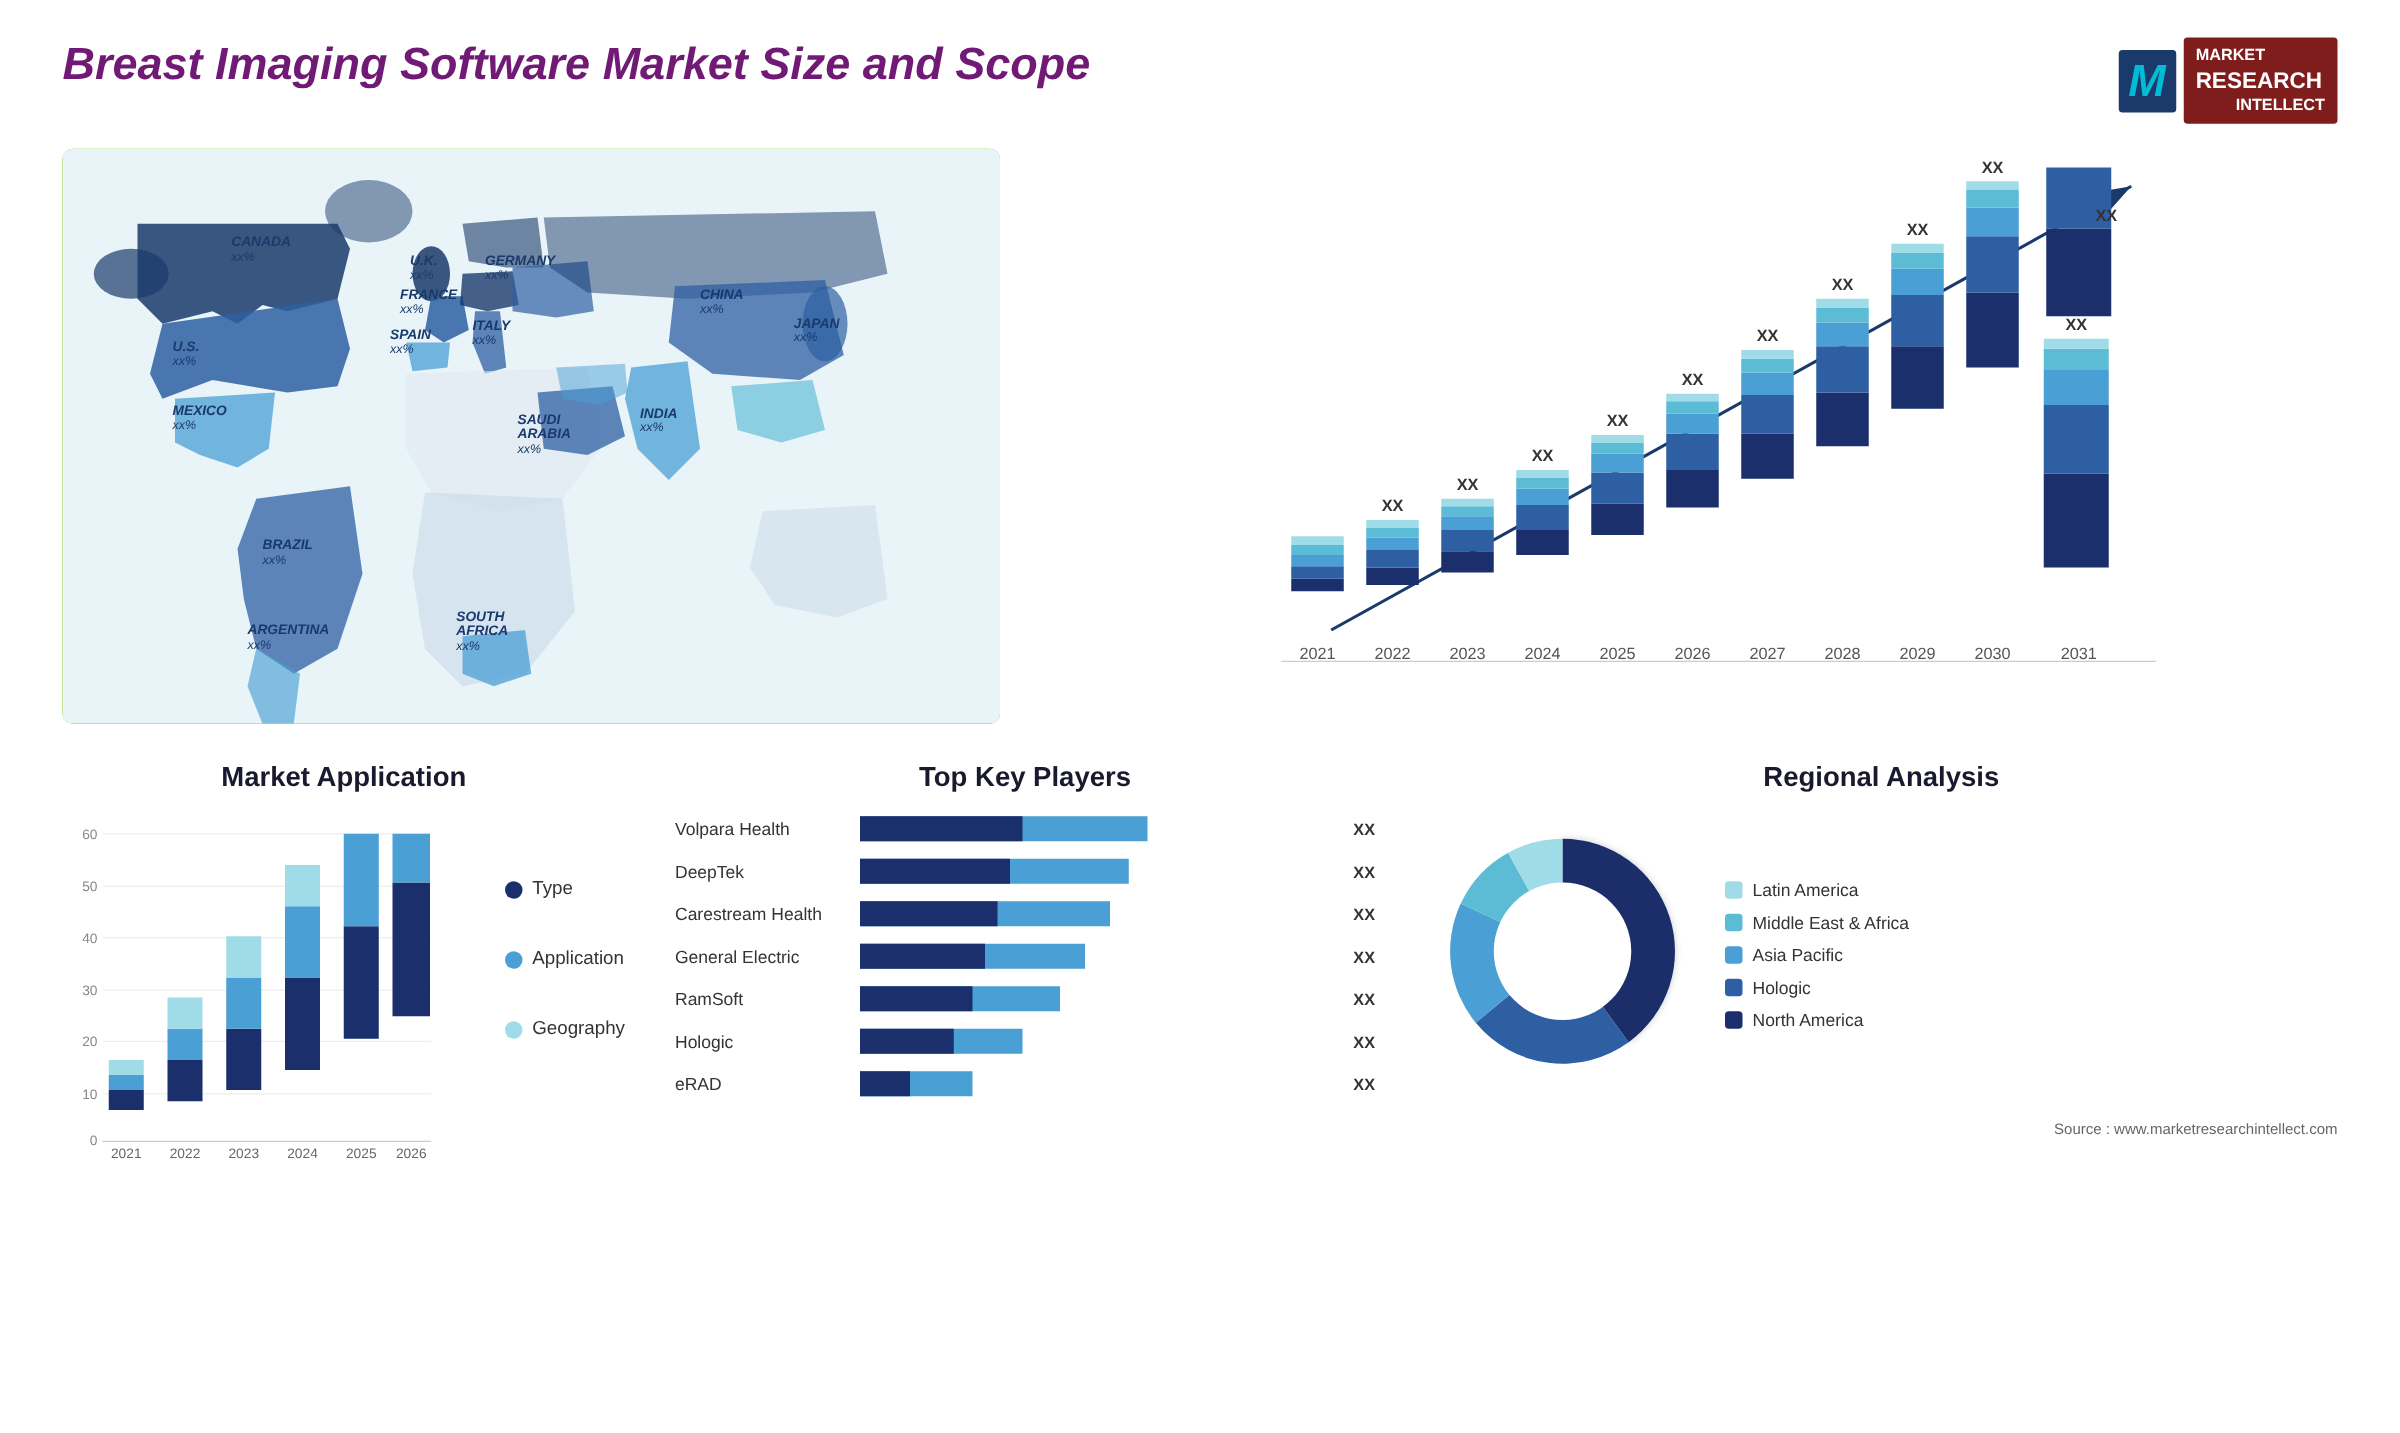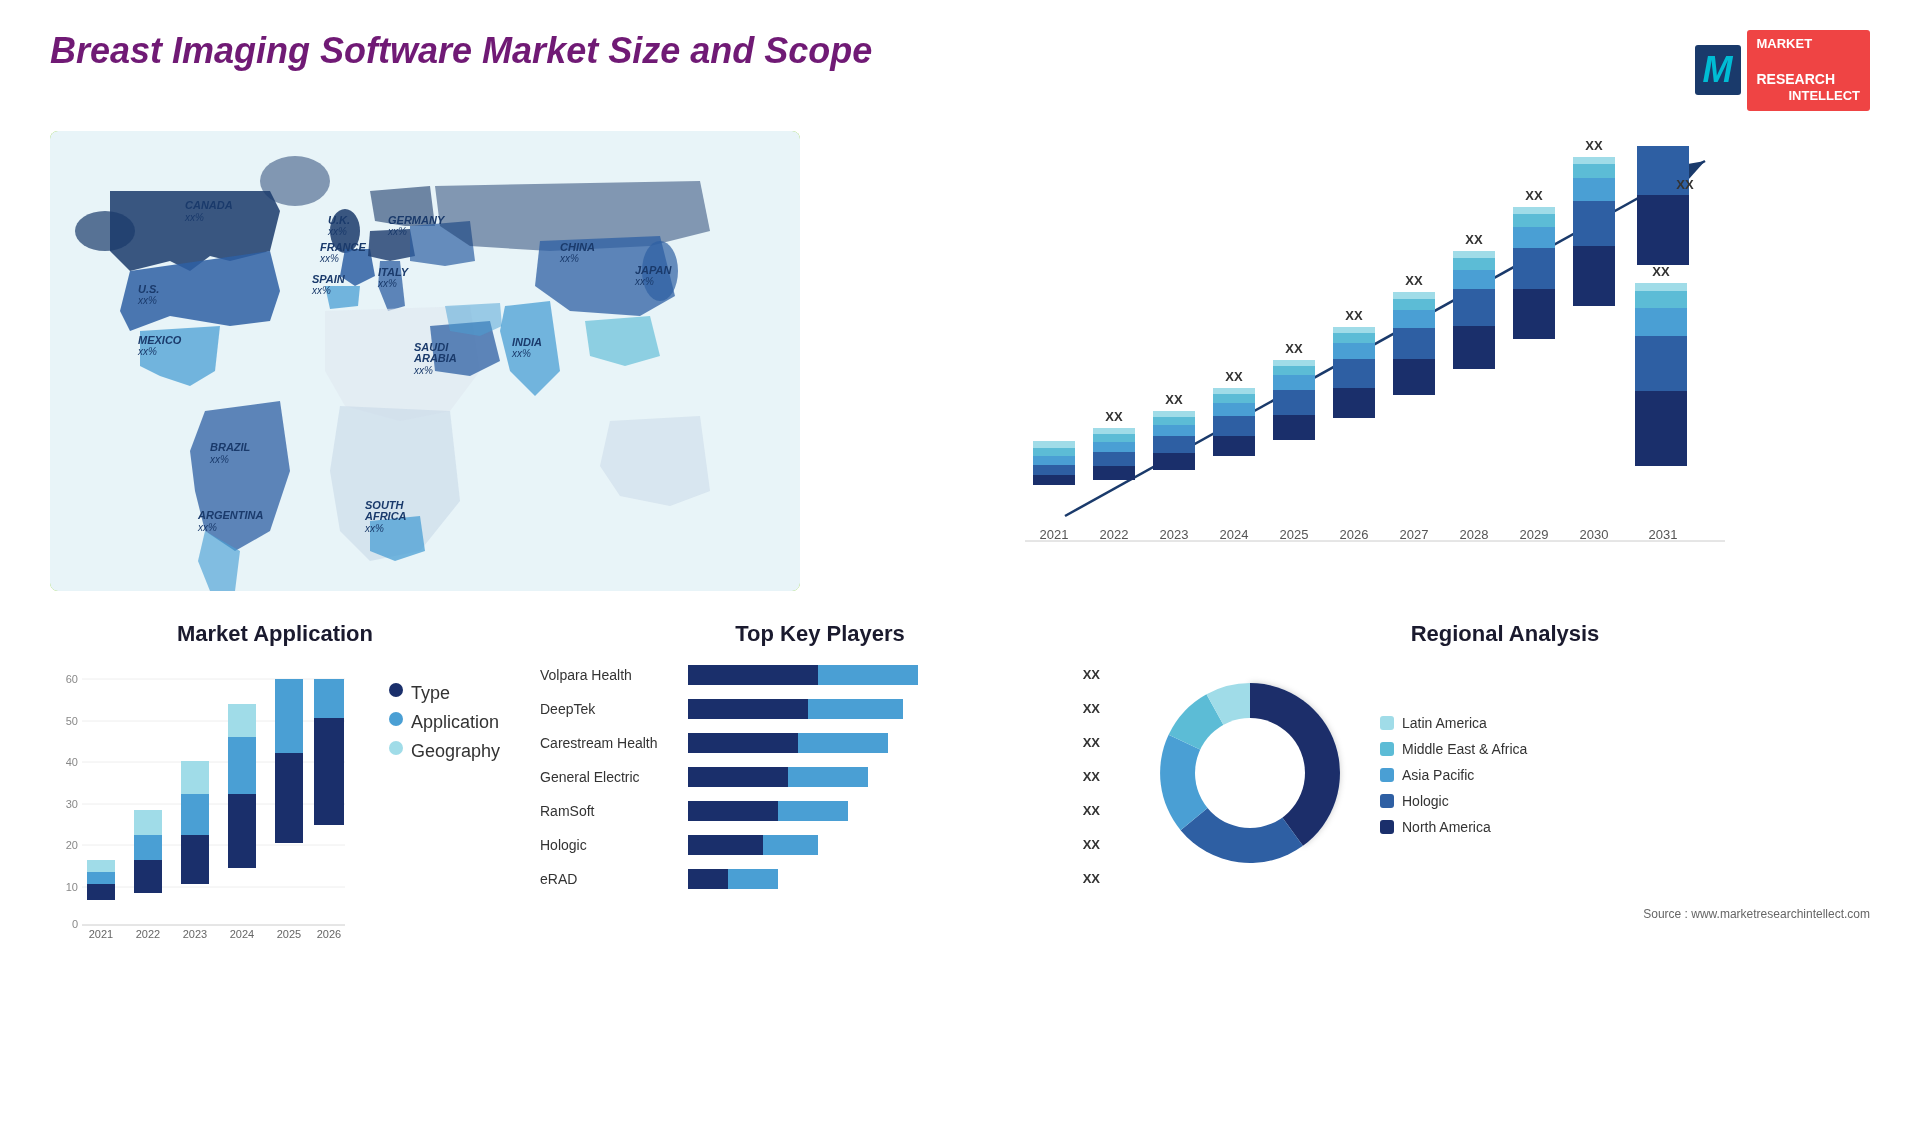--- a/index.html
+++ b/index.html
@@ -115,24 +115,25 @@
     
     .legend {
       display: flex;
       flex-direction: column;
       gap: 8px;
       margin-top: 20px;
       margin-left: 20px;
     }
     .legend-item {
       display: flex;
-      align-items: flex-start;
+      align-items: flex-end;
       gap: 8px;
-      font-size: 18px;
+      font-size: 15px;
       color: #333;
+      margin-top: 31px;
     }
     .legend-dot {
       width: 14px;
       height: 14px;
       border-radius: 50%;
       flex-shrink: 0;
     }
     
     .source-text {
       text-align: right;
@@ -183,23 +184,23 @@
 
 <div class="page-container">
 
   <div class="header">
     <h1 class="page-title">Breast Imaging Software Market Size and Scope</h1>
     <div class="logo-area">
       <div style="display:flex;align-items:center;gap:6px;">
         <div style="background:#1a3a6b;padding:4px 8px;border-radius:3px;">
           <span style="font-size:36px;font-weight:900;color:#00bcd4;font-style:italic;">M</span>
         </div>
-        <div style="background:#ef4444;padding:6px 10px;border-radius:3px;line-height:1.3;">
+        <div style="background:#7f1d1d;padding:6px 10px;border-radius:3px;line-height:1.3;">
           <div style="font-size:13px;font-weight:800;color:white;">MARKET</div>
-          <div style="font-size:14px;font-weight:800;color:white;margin-top:17px;">RESEARCH</div>
+          <div style="font-size:18px;font-weight:800;color:white;">RESEARCH</div>
           <div style="font-size:13px;font-weight:800;color:white;padding-left:32px;">INTELLECT</div>
         </div>
       </div>
     </div>
   </div>
 
   <div class="top-section">
 
     <div class="map-container">
       <svg viewBox="0 0 750 460" class="map-svg">

